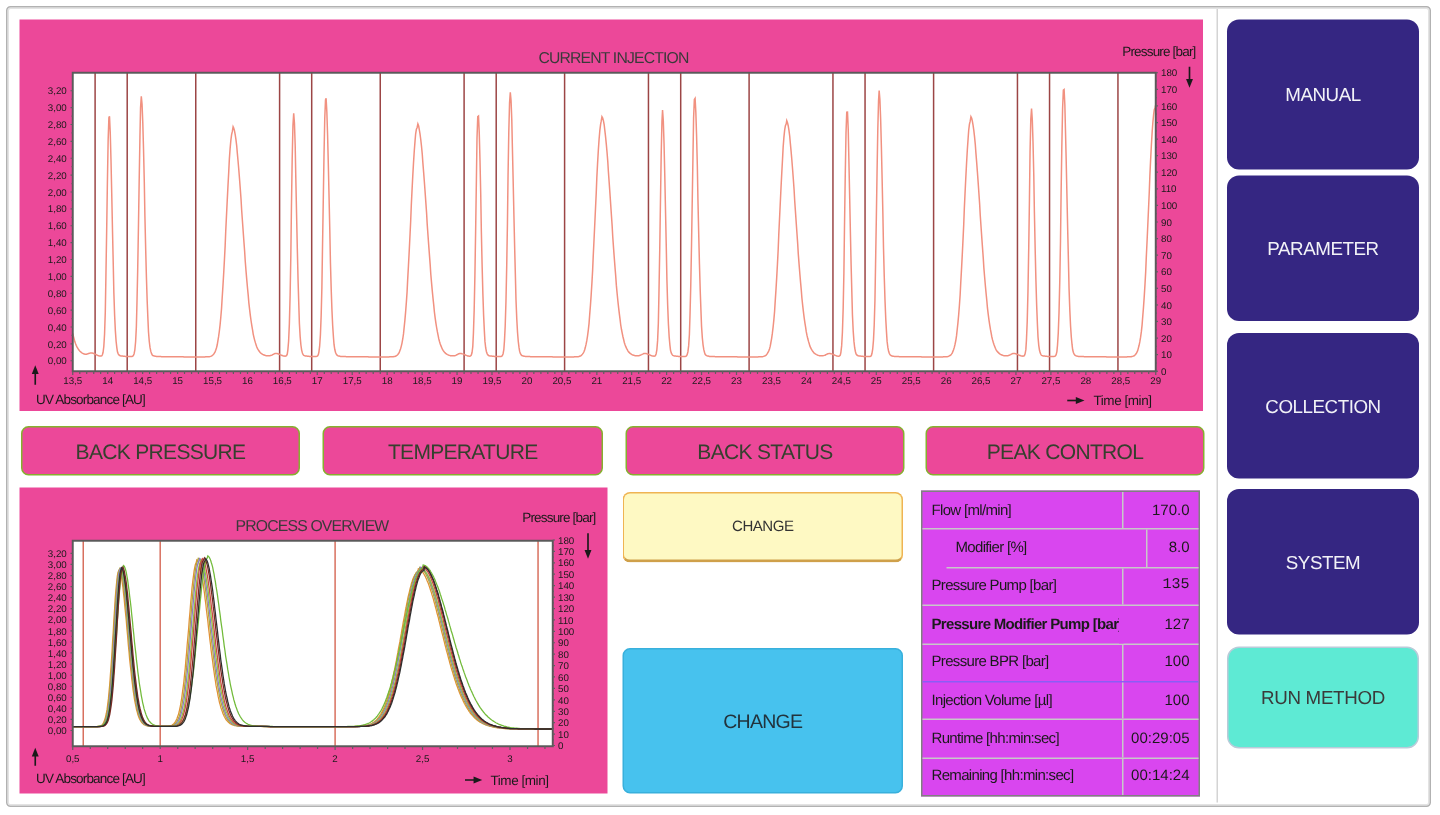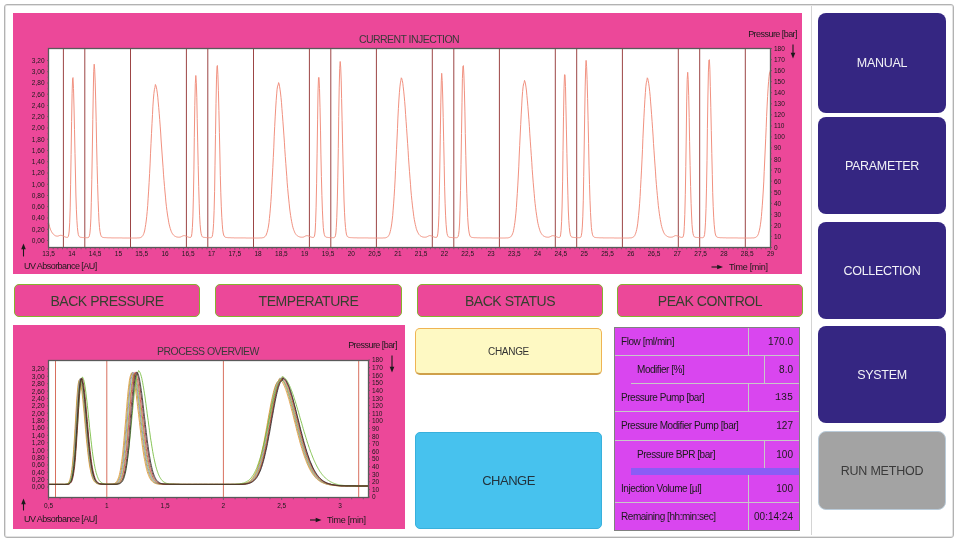--- a/index.html
+++ b/index.html
@@ -534,34 +534,38 @@
     </div>
     <div style="display:flex;flex:1;border-bottom:1px solid #c8c8c8;margin-left:16px;">
       <div style="width:134px;padding-left:6px;display:flex;align-items:center;border-right:1px solid #c8c8c8;letter-spacing:-0.45px;white-space:pre;overflow:hidden;">Modifier [%]</div>
       <div style="flex:1;padding-right:6px;display:flex;align-items:center;justify-content:flex-end;">8.0</div>
     </div>
     <div style="display:flex;flex:1;border-bottom:1px solid #c8c8c8;">
       <div style="width:134px;padding-left:6px;display:flex;align-items:center;border-right:1px solid #c8c8c8;letter-spacing:-0.45px;white-space:pre;overflow:hidden;">Pressure Pump [bar]</div>
       <div style="flex:1;padding-right:6px;display:flex;align-items:center;justify-content:flex-end;font-family:Liberation Mono, monospace;">135</div>
     </div>
     <div style="display:flex;flex:1;border-bottom:1px solid #c8c8c8;">
-      <div style="width:134px;padding-left:6px;display:flex;align-items:center;border-right:3px solid #d946ef;letter-spacing:-0.45px;white-space:pre;overflow:hidden;">Pressure Modifier Pump [bar]</div>
+      <div style="width:134px;padding-left:6px;display:flex;align-items:center;border-right:3px solid #d946ef;letter-spacing:-0.45px;white-space:pre;overflow:hidden;font-weight:bold;">Pressure Modifier Pump [bar]</div>
       <div style="flex:1;padding-right:6px;display:flex;align-items:center;justify-content:flex-end;">127</div>
     </div>
-    <div style="display:flex;flex:1;border-bottom:7px solid #8b5cf6;margin-left:16px;">
+    <div style="display:flex;flex:1;border-bottom:1px solid #8b5cf6;">
       <div style="width:134px;padding-left:6px;display:flex;align-items:center;border-right:1px solid #c8c8c8;letter-spacing:-0.45px;white-space:pre;overflow:hidden;">Pressure BPR [bar]</div>
       <div style="flex:1;padding-right:6px;display:flex;align-items:center;justify-content:flex-end;">100</div>
     </div>
     <div style="display:flex;flex:1;border-bottom:1px solid #c8c8c8;">
       <div style="width:134px;padding-left:6px;display:flex;align-items:center;border-right:1px solid #c8c8c8;letter-spacing:-0.45px;white-space:pre;overflow:hidden;">Injection Volume [µl]</div>
       <div style="flex:1;padding-right:6px;display:flex;align-items:center;justify-content:flex-end;">100</div>
+    </div>
+    <div style="display:flex;flex:1;border-bottom:1px solid #c8c8c8;">
+      <div style="width:134px;padding-left:6px;display:flex;align-items:center;border-right:1px solid #c8c8c8;letter-spacing:-0.45px;white-space:pre;overflow:hidden;">Runtime [hh:min:sec]</div>
+      <div style="flex:1;padding-right:6px;display:flex;align-items:center;justify-content:flex-end;">00:29:05</div>
     </div>
     <div style="display:flex;flex:1;">
       <div style="width:134px;padding-left:6px;display:flex;align-items:center;border-right:1px solid #c8c8c8;letter-spacing:-0.45px;white-space:pre;overflow:hidden;">Remaining [hh:min:sec]</div>
       <div style="flex:1;padding-right:6px;display:flex;align-items:center;justify-content:flex-end;">00:14:24</div>
     </div>
 </div>
 
 <div class="abs pbtn" style="left:818px;top:13px;width:128px;height:100px;">MANUAL</div>
 <div class="abs pbtn" style="left:818px;top:117px;width:128px;height:97px;">PARAMETER</div>
 <div class="abs pbtn" style="left:818px;top:222px;width:128px;height:97px;">COLLECTION</div>
 <div class="abs pbtn" style="left:818px;top:326px;width:128px;height:97px;text-align:center;">SYSTEM</div>
-<div class="abs" style="left:818px;top:431px;width:128px;height:79px;background:#a3a3a3;border:1px solid #bacbd9;border-radius:8px;color:#3a3a3a;font-size:12.5px;letter-spacing:-0.2px;display:flex;align-items:center;justify-content:center;">RUN METHOD</div>
+<div class="abs" style="left:818px;top:431px;width:128px;height:68px;background:#5eead4;border:1px solid #bacbd9;border-radius:8px;color:#3a3a3a;font-size:12.5px;letter-spacing:-0.2px;display:flex;align-items:center;justify-content:center;">RUN METHOD</div>
 
 </body></html>

